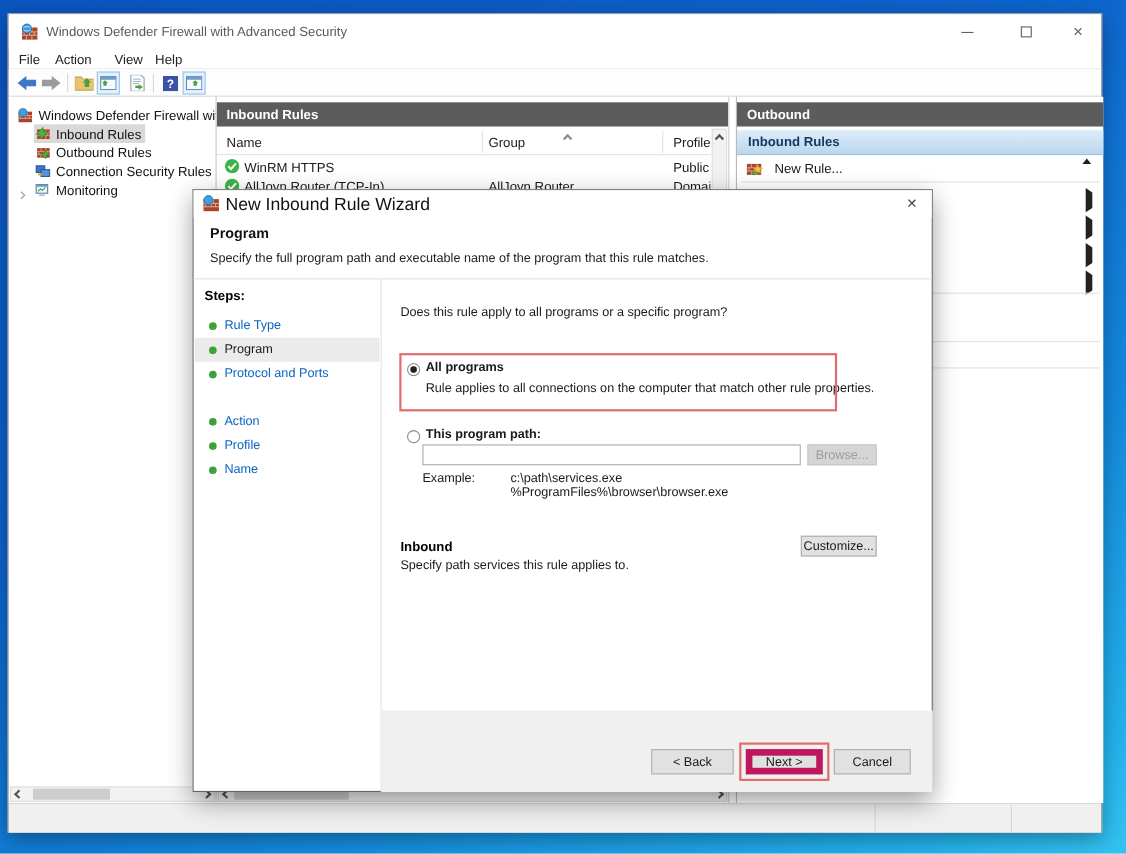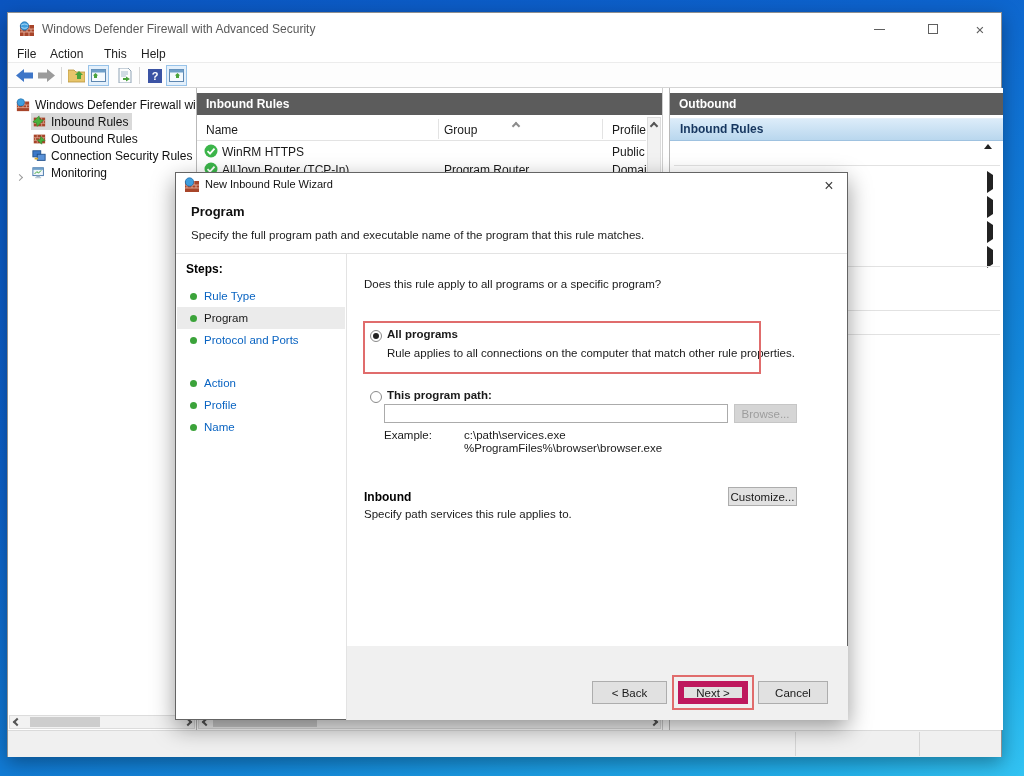--- a/index.html
+++ b/index.html
@@ -45,21 +45,21 @@
   .chev.l { transform:rotate(45deg); } .chev.r { transform:rotate(-135deg); } .chev.u { transform:rotate(135deg); }
   .sbtn { display:flex; align-items:center; justify-content:center; }
 
   #statusbar { left:0; top:717px; width:100%; height:27px; background:#f0f0f0; border-top:1px solid #dadada; }
   .status-div { top:719px; width:1px; height:24px; background:#d5d5d5; }
 
   
   #wizard { left:175px; top:172px; width:673px; height:548px; background:#fff;
     border:1px solid #646464; box-shadow:0 8px 22px rgba(0,0,0,.4); z-index:10; }
   #wiz-titlebar { left:0; top:0; width:100%; height:25px; background:#fff; }
-  #wiz-titlebar .dtitle { left:29px; top:5px; font-size:11px; color:#111; }
+  #wiz-titlebar .dtitle { left:29px; top:5px; font-size:16px; color:#111; }
   #wiz-close { left:638px; top:2px; width:30px; height:21px; display:flex; align-items:center; justify-content:center;
     color:#404040; font-size:16px; }
   .wiz-h1 { font-size:13px; font-weight:bold; color:#111; }
   .wiz-sub { font-size:11.5px; color:#222; }
   #wiz-header-line { left:0; top:80px; width:100%; height:1px; background:#e3e3e3; }
   #steps-divider { left:170px; top:81px; width:1px; height:466px; background:#e3e3e3; }
   .step-row { left:1px; width:168px; height:22px; display:flex; align-items:center; }
   .step-bullet { width:7px; height:7px; border-radius:50%; background:#3ba33a; margin:0 7px 0 13px; flex:0 0 7px; }
   .step-link { font-size:11.5px; color:#0a64c2; }
   .step-row.current { background:#ebebeb; }
@@ -96,21 +96,21 @@
         </div>
       <div class="abs winctl" style="left:902px">
           <div style="width:10px;height:10px;border:1px solid #5f5f5f"></div>
         </div>
       <div class="abs winctl" style="left:949px;font-size:15px">×</div>
     </div>
 
     <div id="menubar" class="abs">
       <span class="abs menu-item" style="left:9px">File</span>
       <span class="abs menu-item" style="left:42px">Action</span>
-      <span class="abs menu-item" style="left:96px">This</span>
+      <span class="abs menu-item" style="left:96px">View</span>
       <span class="abs menu-item" style="left:133px">Help</span>
     </div>
 
     <div id="toolbar" class="abs">
       <div class="abs tbtn" style="left:6px">
         <svg width="17" height="13" viewBox="0 0 17 13">
             <path d="M8 0v3.5h9v6H8V13L0 6.5z" fill="#3e76c8"></path>
           </svg>
       </div>
       <div class="abs tbtn" style="left:28px">
@@ -240,21 +240,21 @@
         <span class="abs cell" style="left:25px;top:2px;width:210px">WinRM HTTPS</span>
         <span class="abs cell" style="left:247px;top:2px;width:150px"></span>
         <span class="abs cell" style="left:415px;top:2px;width:34px">Public</span>
       </div>
       <div class="abs" style="left:0;top:73px;width:449px;height:18px">
         <svg class="abs" style="left:7px;top:1px" width="14" height="14" viewBox="0 0 14 14">
           <circle cx="7" cy="7" r="6.5" fill="#3cb54a"></circle>
             <path d="M3.5 7.2 6 9.7 10.5 4.6" stroke="#fff" stroke-width="1.8" fill="none"></path>
           </svg>
         <span class="abs cell" style="left:25px;top:2px;width:210px">AllJoyn Router (TCP-In)</span>
-        <span class="abs cell" style="left:247px;top:2px;width:150px">Program Router</span>
+        <span class="abs cell" style="left:247px;top:2px;width:150px">AllJoyn Router</span>
         <span class="abs cell" style="left:415px;top:2px;width:34px">Domai...</span>
       </div>
 
       <div class="abs sbar" style="left:450px;top:29px;width:14px;height:597px">
         <div class="abs sbtn" style="left:0;top:1px;width:12px;height:14px">
             <span class="chev u"></span>
           </div>
       </div>
 
       <div class="abs sbar" style="left:1px;top:627px;width:463px;height:14px">
@@ -268,20 +268,29 @@
       </div>
     </div>
 
     <div class="abs" style="left:654px;top:75px;width:7px;height:642px;background:#fff;border-left:1px solid #cfcfcf"></div>
 
     <div id="actions-panel" class="abs">
       <div class="abs panel-hd" style="left:0;top:5px;width:334px;height:22px">Outbound</div>
       <div class="abs sub-hd" style="left:0;top:30px;width:334px;height:23px">
         <span>Inbound Rules</span>
         <span class="abs" style="left:314px;top:8px"><span class="tri-u"></span></span>
+      </div>
+      <div class="abs act-row" style="left:0;top:53px;width:334px;height:24px">
+        <svg style="margin:0 10px 0 8px" width="16" height="15" viewBox="0 0 16 15">
+          <rect x="1" y="3" width="13" height="10" fill="#a8452a"></rect>
+          <path d="M1 6.5h13M1 9.5h13M5 3v3.5M10 3v3.5M3 6.5v3M8 6.5v3M12 6.5v3M5 9.5v3.5M10 9.5v3.5" stroke="#e0b09c" stroke-width="0.8"></path>
+          <path d="M11 4l1.2 2.6L15 7l-2.2 1.8.6 2.8-2.4-1.5-2.4 1.5.6-2.8L7 7l2.8-.4z" fill="#f4c43d" stroke="#c79a1d" stroke-width="0.5"></path>
+          <path d="M8 13.5 12 11.5l-4-2v1.3H5v1.4h3z" fill="#49b13c"></path>
+          </svg>
+        <span>New Rule...</span>
       </div>
       <div class="abs act-sep" style="left:4px;top:77px;width:326px"></div>
 
       <div class="abs act-row" style="left:0;top:78px;width:334px;height:25px">
         <svg style="margin:0 10px 0 8px" width="15" height="14" viewBox="0 0 15 14">
           <rect x="1" y="1" width="12" height="10" fill="#eef5fb" stroke="#5e87b0"></rect>
             <rect x="1" y="1" width="12" height="2.6" fill="#6f9fc9"></rect>
           </svg>
         <span class="abs" style="left:317px;top:9px"><span class="tri-r"></span></span>
       </div>

